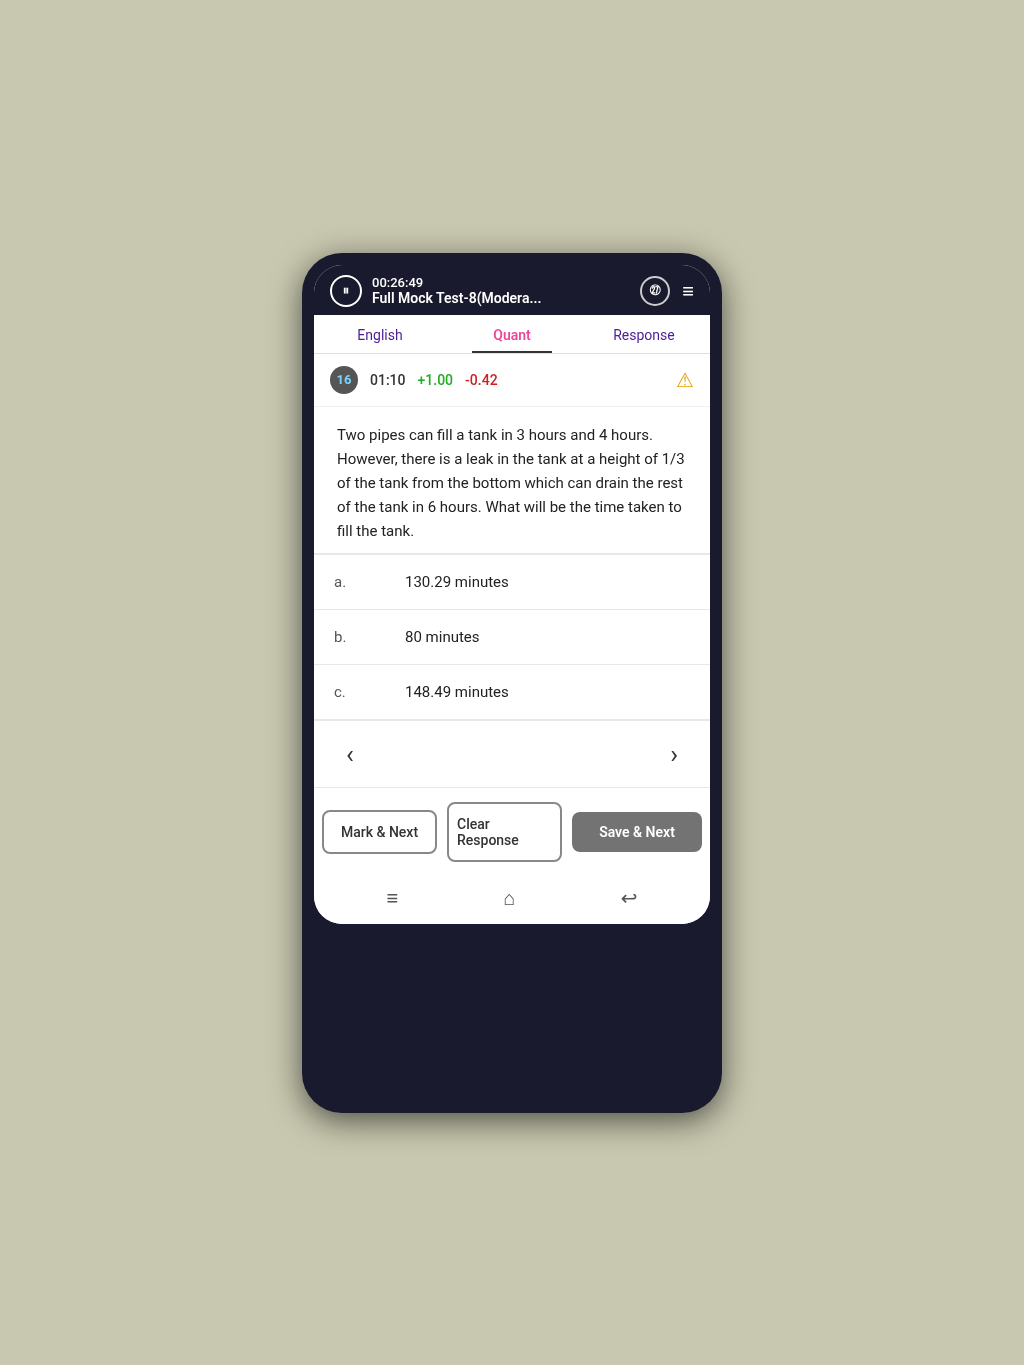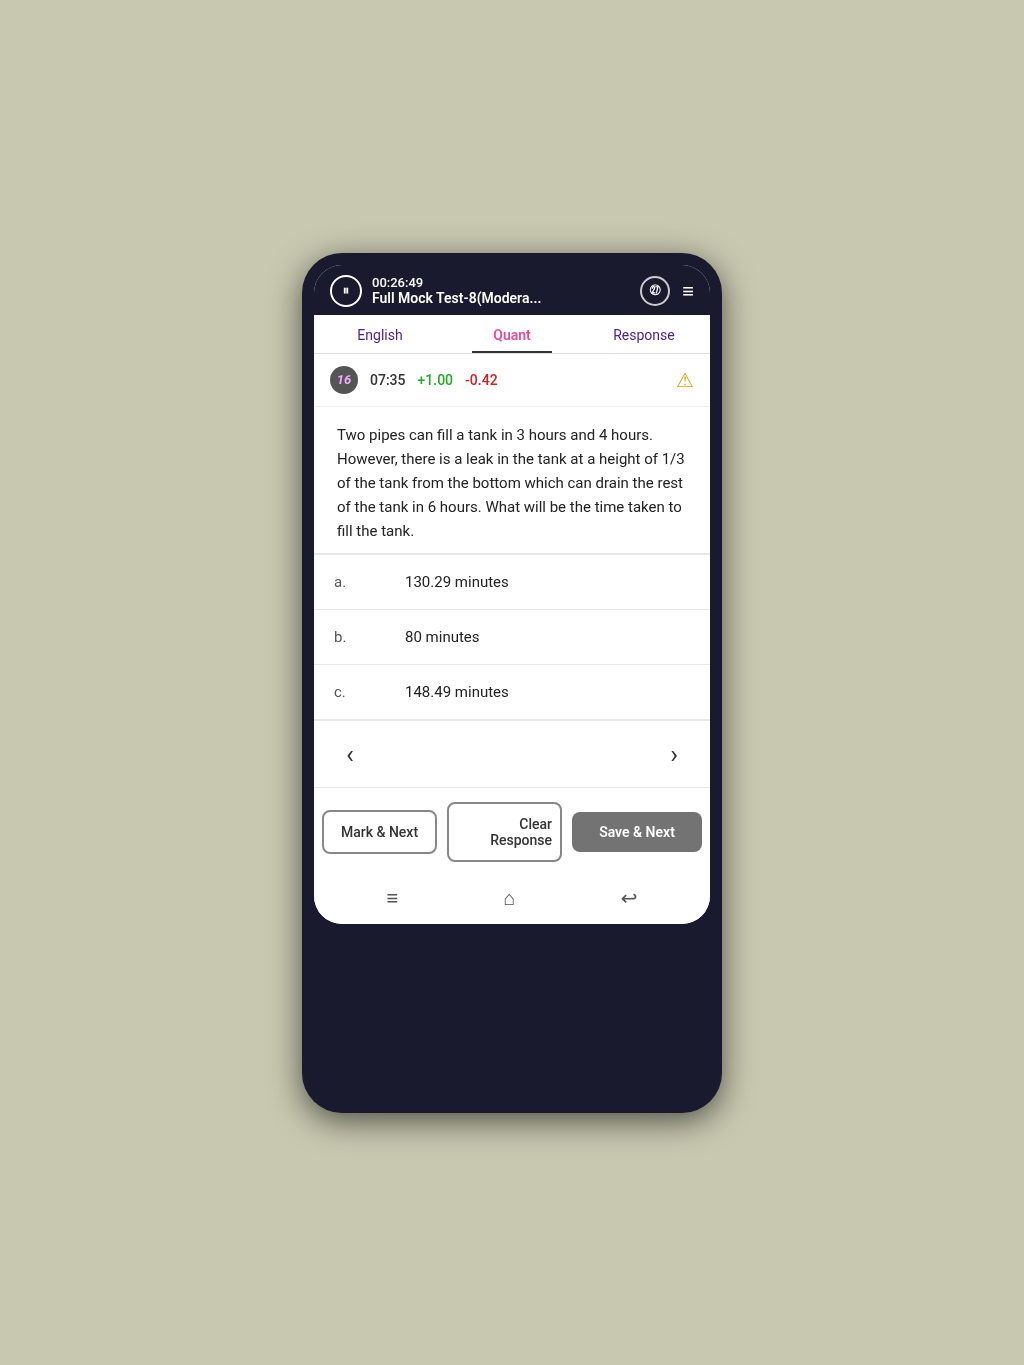--- a/index.html
+++ b/index.html
@@ -132,31 +132,30 @@
     .question-header {
       display: flex;
       align-items: center;
       padding: 12px 16px;
       gap: 12px;
       border-bottom: 1px solid #f0f0f0;
     }
 
     .q-number {
       background: #555;
-      color: #f0abfc;
+      color: #7dd3fc;
       border-radius: 50%;
       width: 28px;
       height: 28px;
       display: flex;
       align-items: center;
       justify-content: center;
       font-size: 13px;
       font-weight: bold;
       flex-shrink: 0;
-      font-style: italic;
     }
 
     .q-time {
       font-size: 14px;
       color: #333;
       font-weight: 500;
     }
 
     .q-marks {
       font-size: 14px;
@@ -255,21 +254,21 @@
 
     .btn-clear {
       flex: 1;
       padding: 12px 8px;
       border: 2px solid #888;
       border-radius: 8px;
       background: #fff;
       font-size: 14px;
       color: #333;
       cursor: pointer;
-      text-align: right;
+      text-align: left;
       font-weight: 500;
     }
 
     .btn-save {
       flex: 1.2;
       padding: 12px 8px;
       border: none;
       border-radius: 8px;
       background: #737373;
       font-size: 14px;
@@ -325,21 +324,21 @@
       <div class="tab-item active">
         <span>Quant</span>
       </div>
       <div class="tab-item">
         <span>Response</span>
       </div>
     </div>
 
     <div class="question-header">
       <div class="q-number">16</div>
-      <div class="q-time">07:35</div>
+      <div class="q-time">01:10</div>
       <div class="q-marks">+1.00</div>
       <div class="q-negative">-0.42</div>
       <div class="warning-icon">⚠</div>
     </div>
 
     <div class="question-body">Two pipes can fill a tank in 3 hours and 4 hours. However, there is a leak in the tank at a height of 1/3 of the tank from the bottom which can drain the rest of the tank in 6 hours. What will be the time taken to fill the tank.</div>
 
     <div class="options-list">
       <div class="option-row">
         <span class="option-label">a.</span>

